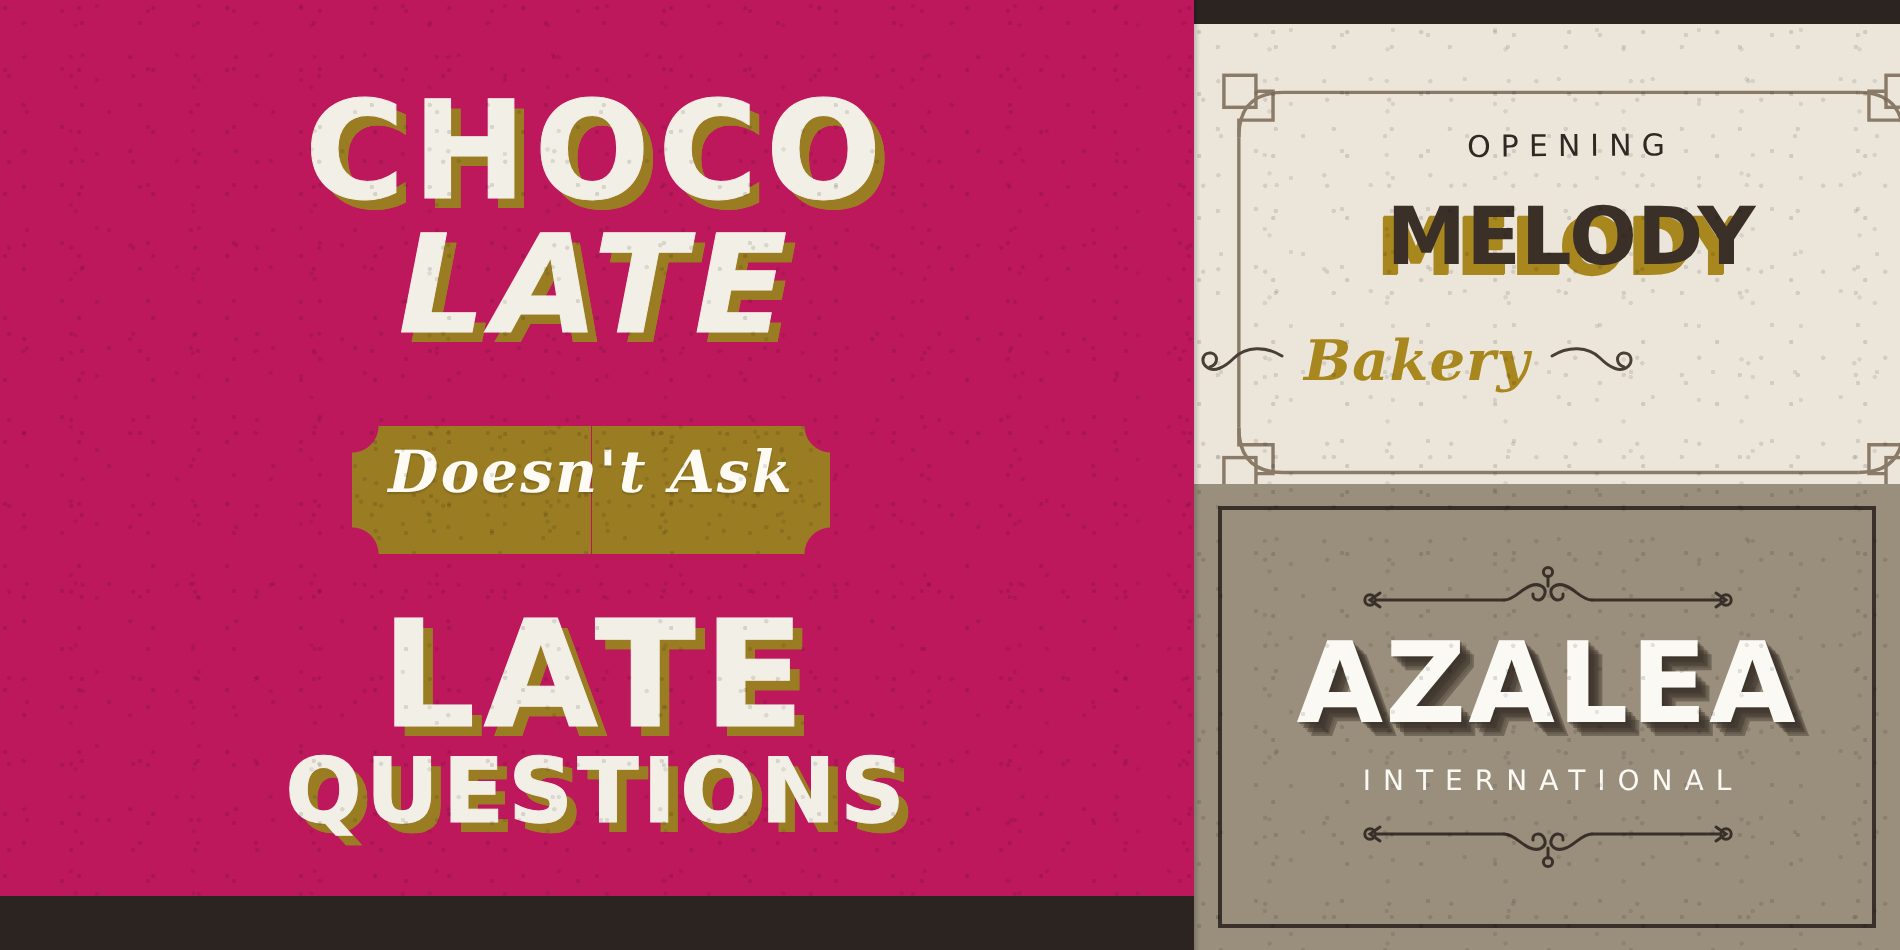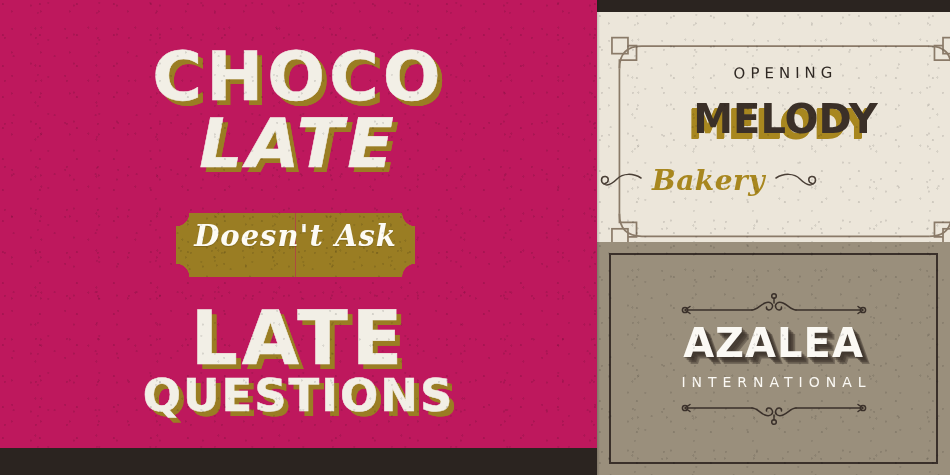--- a/index.html
+++ b/index.html
@@ -196,21 +196,21 @@
     inset: 0;
     display: flex;
     flex-direction: column;
     align-items: center;
     justify-content: center;
     gap: 0;
   }
   #txt-azalea {
     font-family: "DejaVu Sans", sans-serif;
     font-weight: 700;
-    font-size: 40px;
+    font-size: 56px;
     letter-spacing: 1px;
     color: #fbf9f4;
     margin-top: -4px;
     position: relative;
     text-shadow:
       1px 1px 0 rgba(58,48,42,.45),
       2px 2px 0 rgba(58,48,42,.20),
       3px 3px 0 rgba(58,48,42,.45),
       4px 4px 0 rgba(58,48,42,.20),
       5px 5px 0 rgba(58,48,42,.45),

